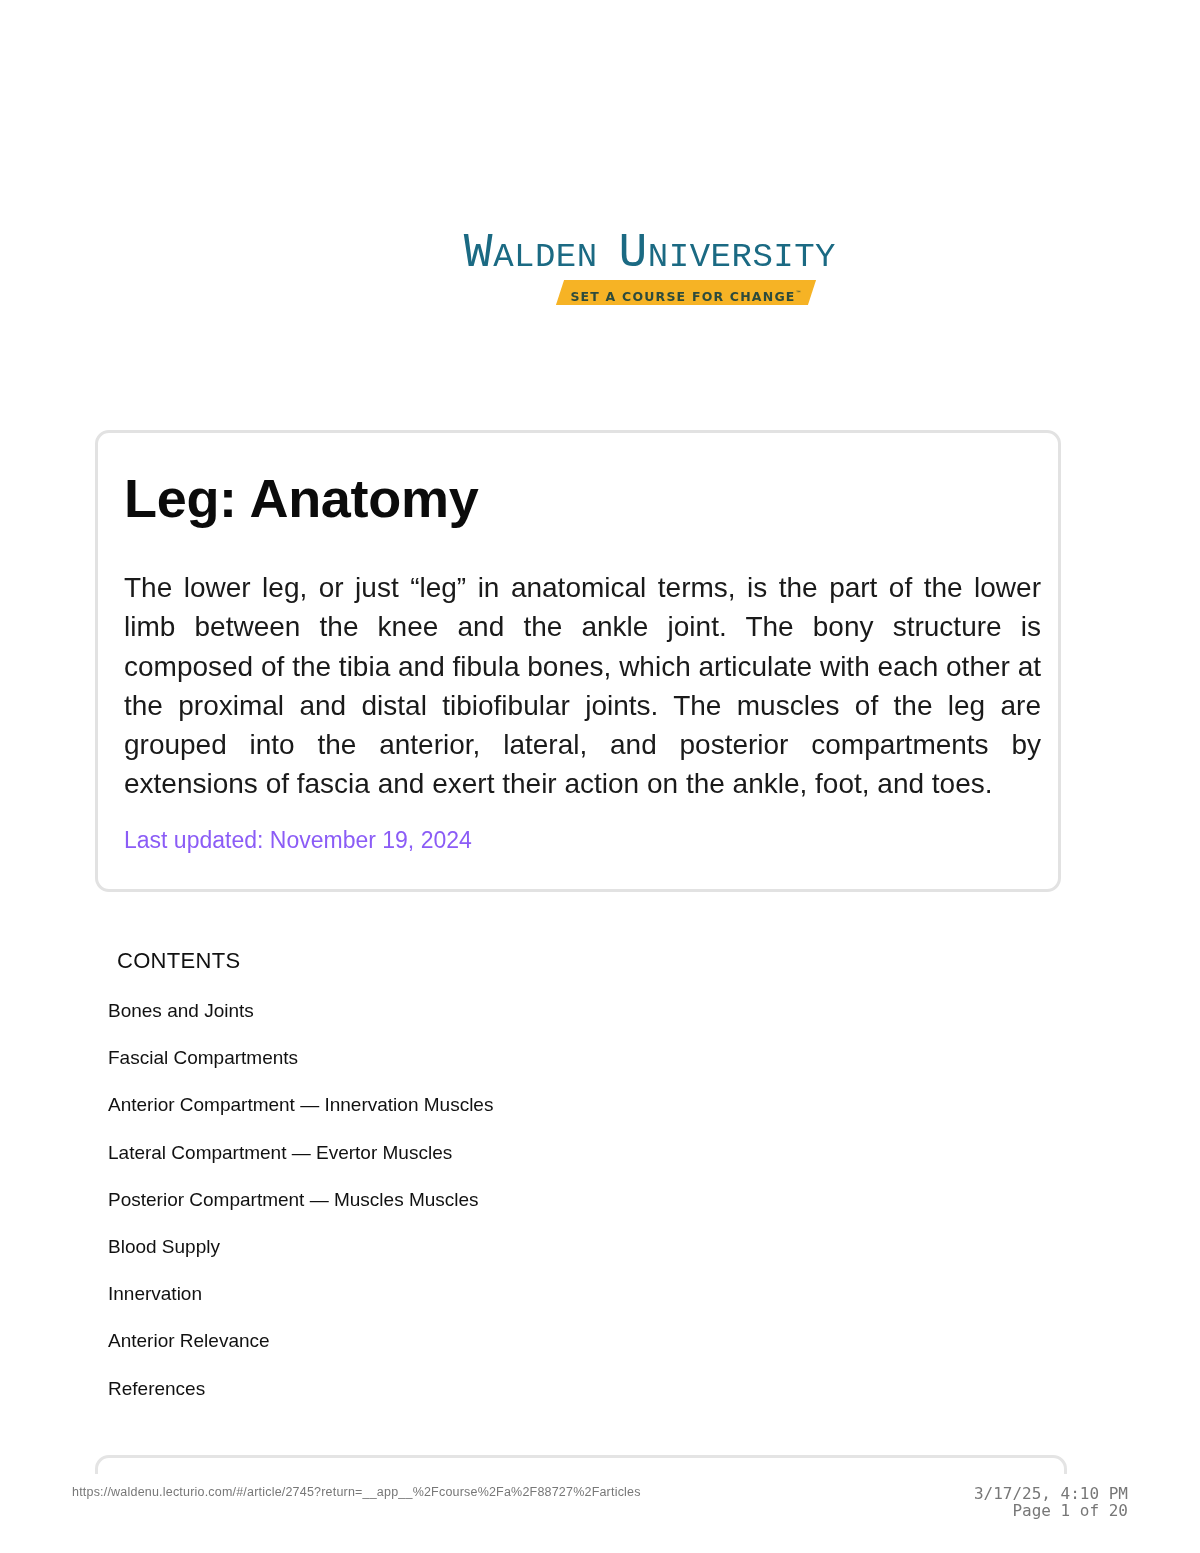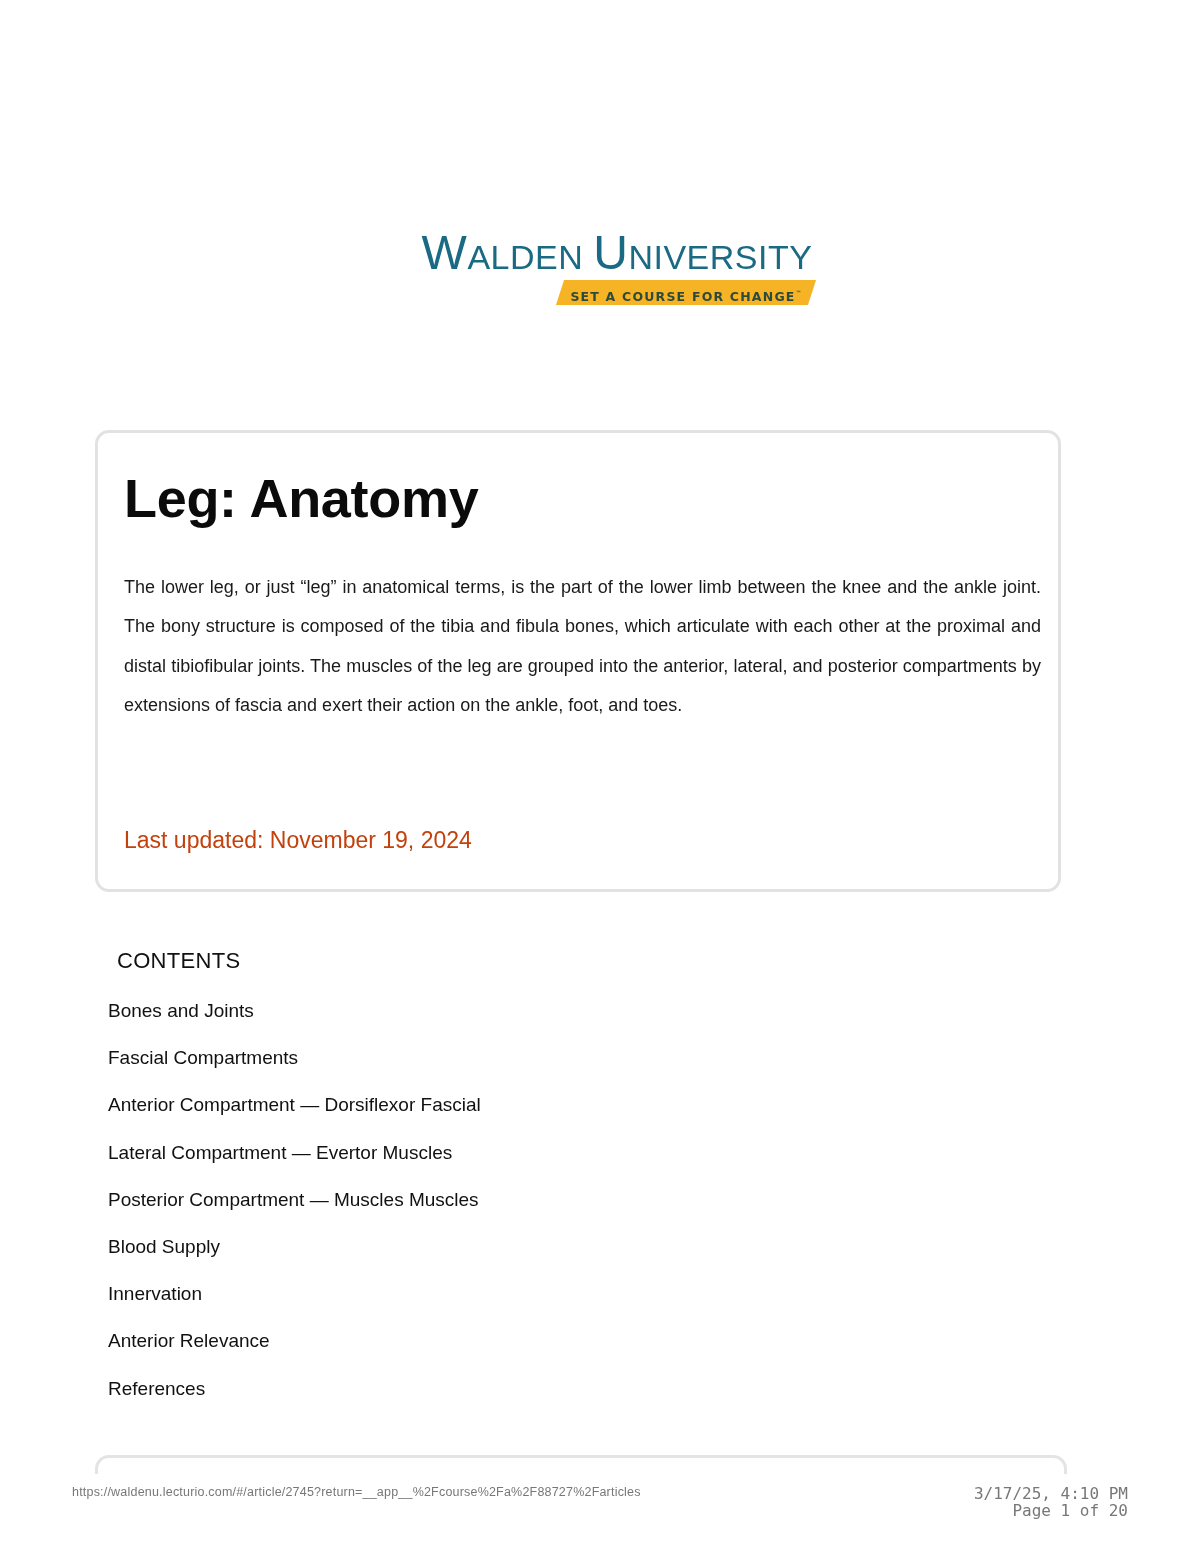--- a/index.html
+++ b/index.html
@@ -18,25 +18,25 @@
     
     .logo {
       position: absolute;
       left: 364px;
       top: 228px;
       width: 472px;
       height: 80px;
     }
     .logo-wordmark {
       position: absolute;
-      left: 17px;
+      left: 0;
       top: 0;
       width: 472px;
-      text-align: center;
-      font-family: Liberation Sans, sans-serif;
+      text-align: right;
+      font-family: Liberation Mono, monospace;
       color: #1b6a83;
       font-size: 34px;
       letter-spacing: 0.5px;
       line-height: 50px;
       white-space: nowrap;
     }
     .logo-wordmark .cap {
       font-size: 48px;
     }
     .logo-tagline-bar {
@@ -90,33 +90,33 @@
       line-height: 70px;
       letter-spacing: -0.3px;
       color: #0b0b0b;
     }
     .intro {
       position: absolute;
       left: 26px;
       top: 135px;
       width: 917px;
       margin: 0;
-      font-size: 18px;
+      font-size: 28px;
       line-height: 39.3px;
       text-align: justify;
       color: #1a1a1a;
     }
     .last-updated {
       position: absolute;
       left: 26px;
       top: 392px;
       margin: 0;
       font-size: 23px;
       line-height: 30px;
-      color: #c2410c;
+      color: #8b5cf6;
       text-align: center;
     }
 
     
     .contents-heading {
       position: absolute;
       left: 108px;
       top: 937px;
       margin: 9px;
       font-size: 22px;
@@ -204,21 +204,21 @@
 
 <h2 class="contents-heading">CONTENTS</h2>
 <ul class="toc-list">
   <li>
       <a class="toc-item">Bones and Joints</a>
     </li>
   <li>
       <a class="toc-item">Fascial Compartments</a>
     </li>
   <li>
-      <a class="toc-item">Anterior Compartment — Dorsiflexor Fascial</a>
+      <a class="toc-item">Anterior Compartment — Innervation Muscles</a>
     </li>
   <li>
       <a class="toc-item">Lateral Compartment — Evertor Muscles</a>
     </li>
   <li>
       <a class="toc-item">Posterior Compartment — Muscles Muscles</a>
     </li>
   <li>
       <a class="toc-item">Blood Supply</a>
     </li>

